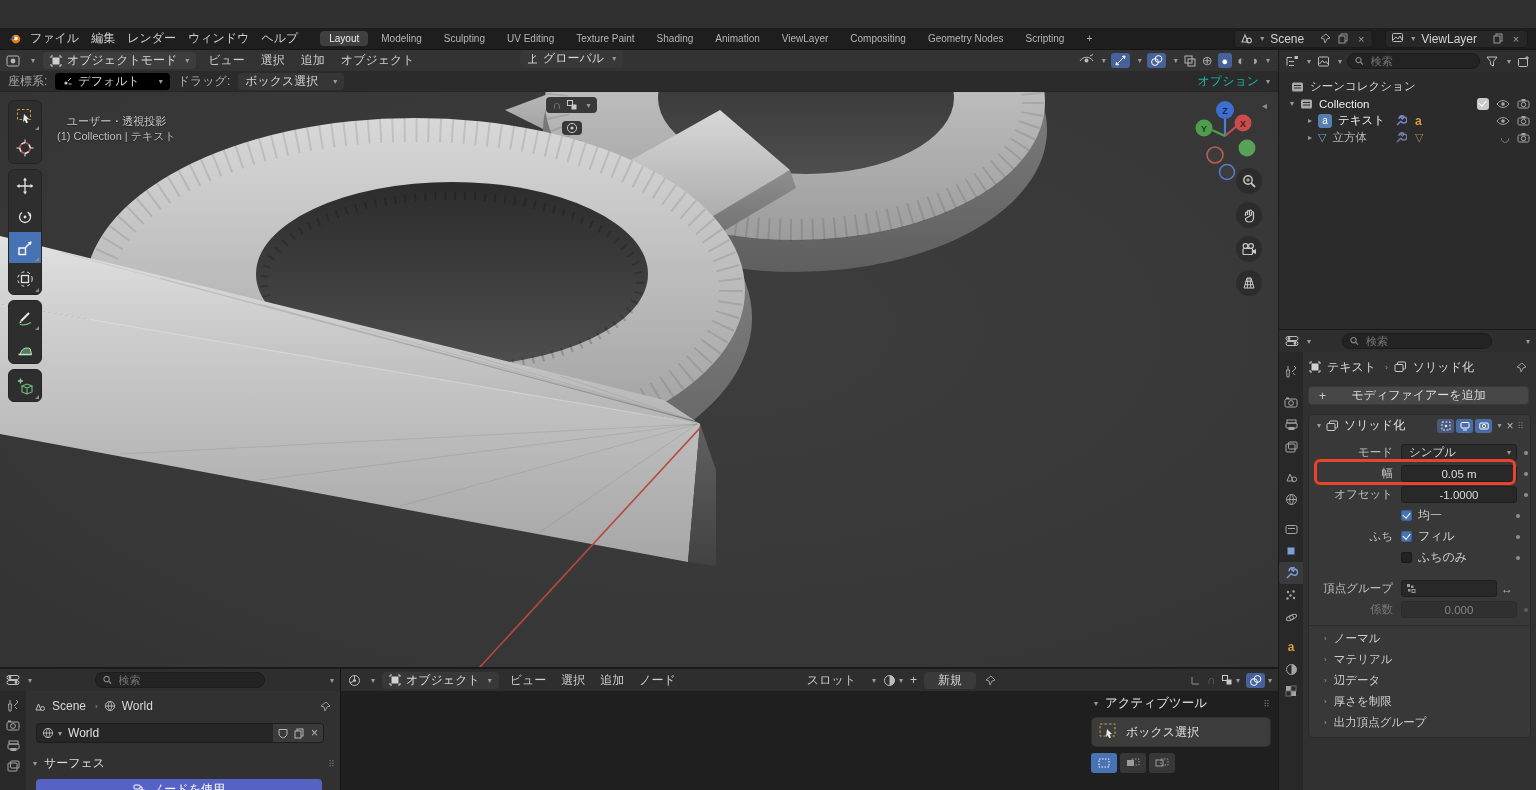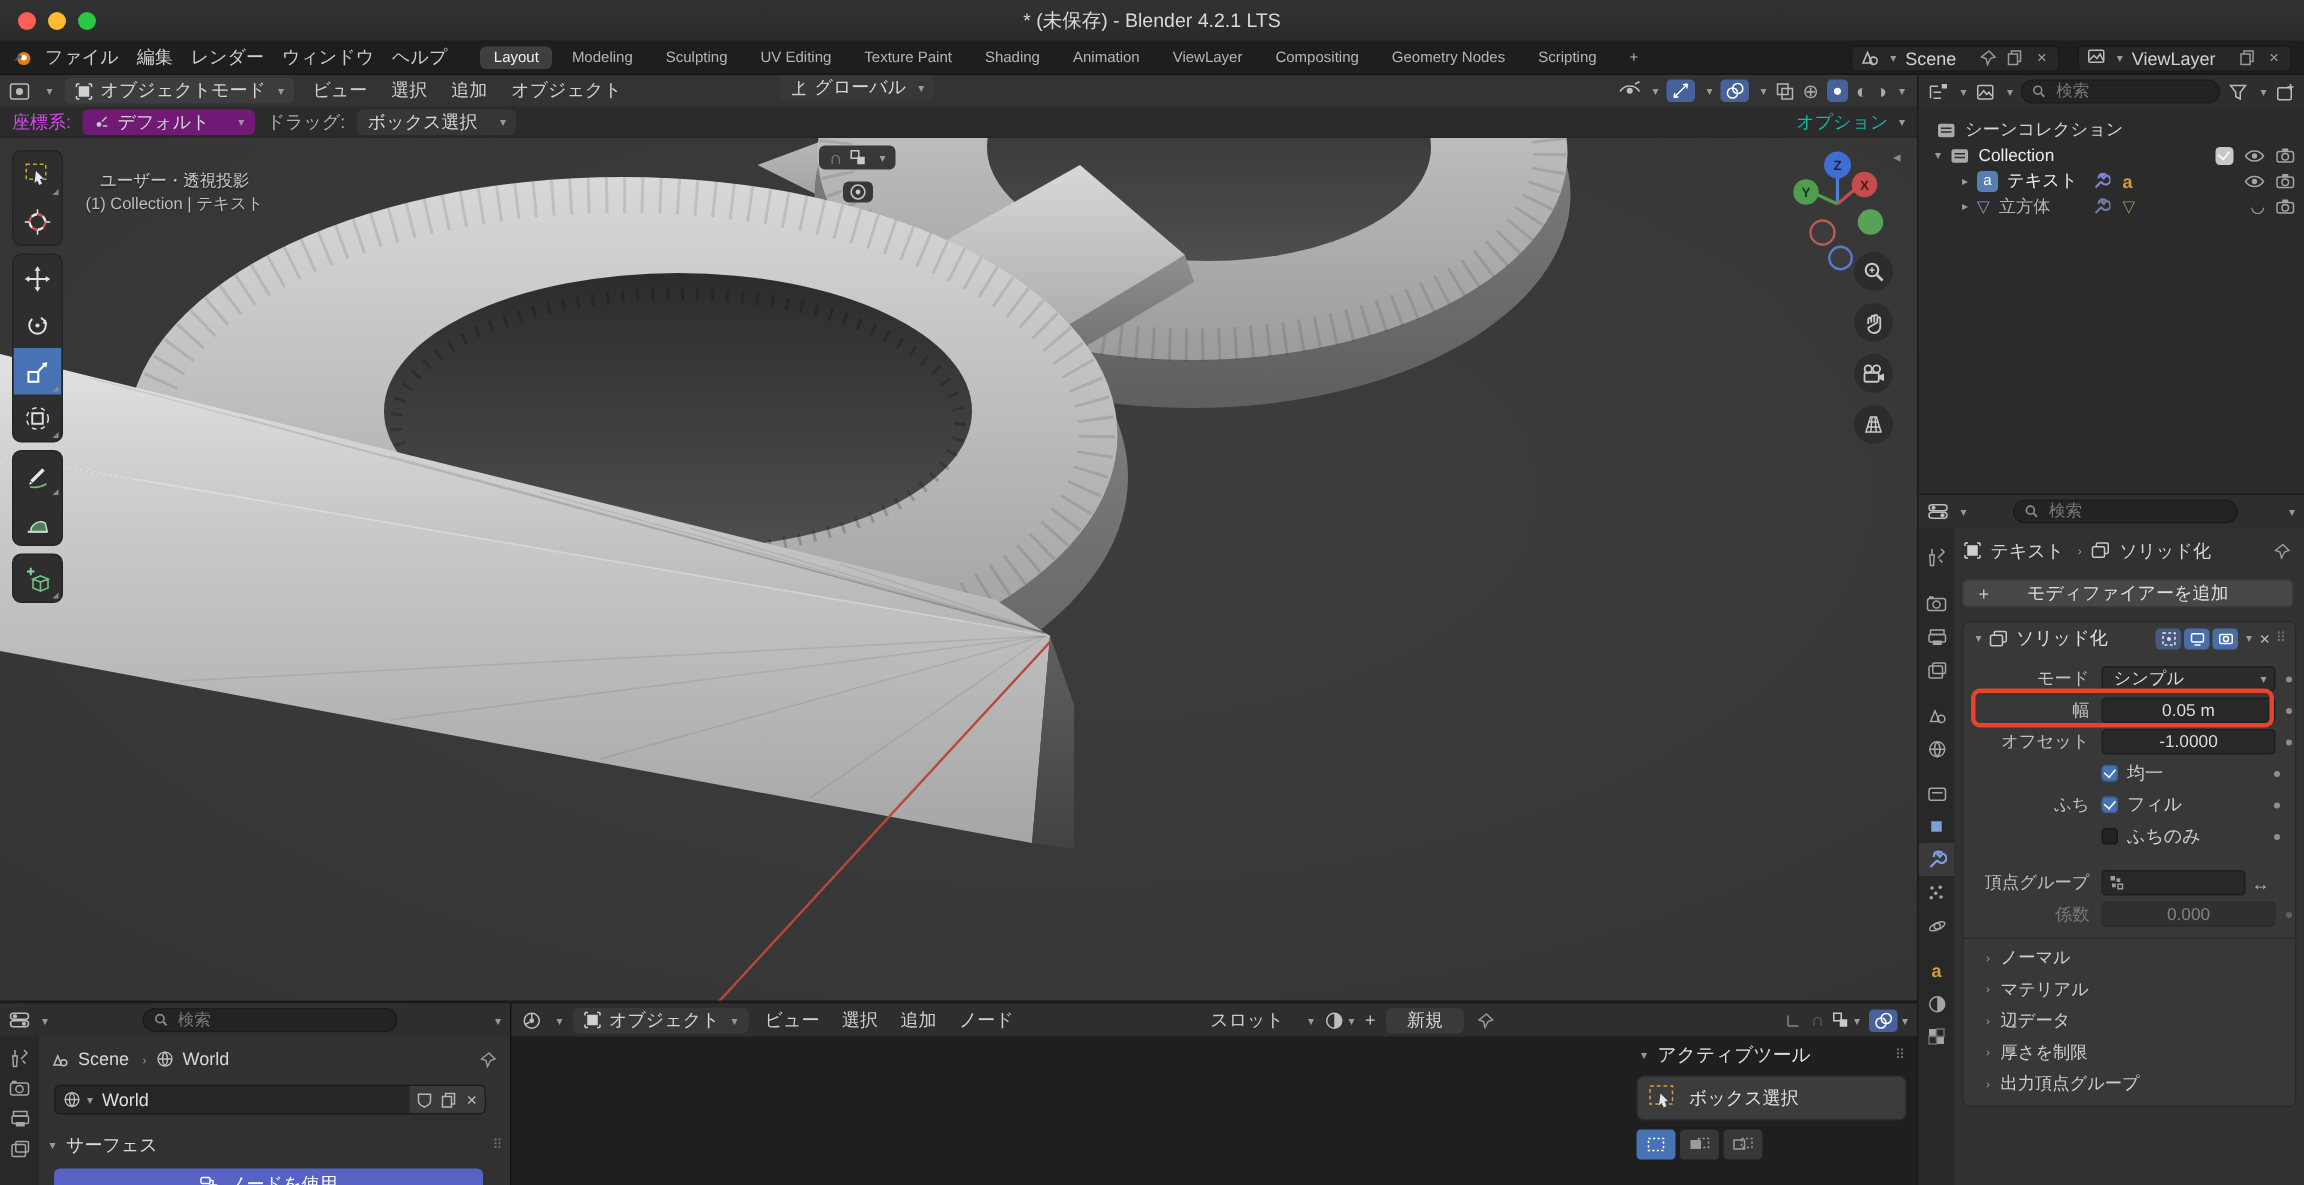--- a/index.html
+++ b/index.html
@@ -92,26 +92,20 @@
   .navicons{display:flex;flex-direction:column;gap:2px;align-items:center;}
   .navcirc{width:26px;height:26px;border-radius:50%;background:rgba(30,30,30,.45);display:flex;align-items:center;justify-content:center;}
   svg{display:block;}
   .dots{color:#6f6f6f;font-size:9px;letter-spacing:1px;}
 </style>
 </head>
 <body>
 
 <div class="stage">
 
-  <div class="abs titlebar">
-    <span class="tl" style="left:12px;background:#ff5f57"></span>
-    <span class="tl" style="left:32px;background:#febc2e"></span>
-    <span class="tl" style="left:52px;background:#28c840"></span>
-    <div class="title-text">* (未保存) - Blender 4.2.1 LTS</div>
-  </div>
 
   <div class="abs topbar">
     <span class="mini-ic">
       <svg width="16" height="16" viewBox="0 0 16 16">
           <circle cx="9" cy="8" r="5" fill="#e87d0d"></circle>
           <circle cx="9" cy="7.3" r="2.2" fill="#fff"></circle>
           <path d="M1,10 L6,5 L8,7 Z" fill="#2d6a9e"></path>
         </svg>
     </span>
     <span class="menu-item">ファイル</span>
@@ -327,22 +321,22 @@
       <span style="color:#a9a9a9;font-size:13px">⊕</span>
       <span class="bluechip" style="padding:1px 4px">
           <span style="color:#fff;font-size:11px">●</span>
         </span>
       <span style="color:#a9a9a9;font-size:13px">◐</span>
       <span style="color:#a9a9a9;font-size:13px">◑</span>
       <span class="chev">▾</span>
     </div>
 
     <div class="abs vp-h2 flex" style="gap:8px;padding:0 8px;">
-      <span style="color:#d946ef">座標系:</span>
-      <span class="chip" style="background:#701a75">
+      <span style="color:#a3a3a3">座標系:</span>
+      <span class="chip" style="background:#000000">
         <svg width="11" height="11" viewBox="0 0 11 11">
             <circle cx="4" cy="7" r="1.6" fill="#c9c9c9"></circle>
             <path d="M6,5 L9,2 M6.5,8 L9.5,8" stroke="#c9c9c9"></path>
           </svg>
         <span>デフォルト</span>
         <span class="chev" style="margin-left:14px">▾</span>
       </span>
       <span style="color:#b0b0b0">ドラッグ:</span>
       <span class="chip" style="background:#363636">
         <span>ボックス選択</span>

